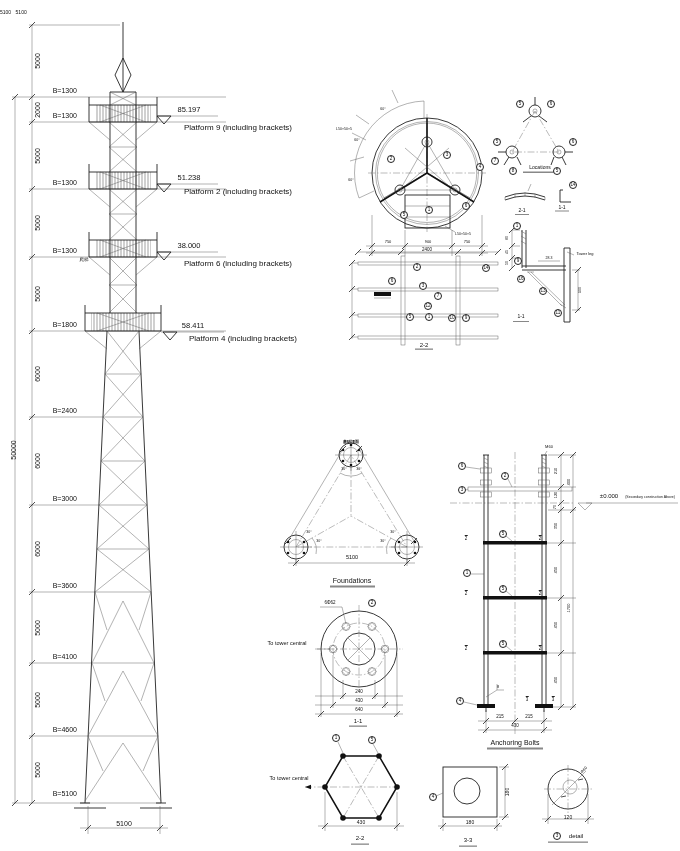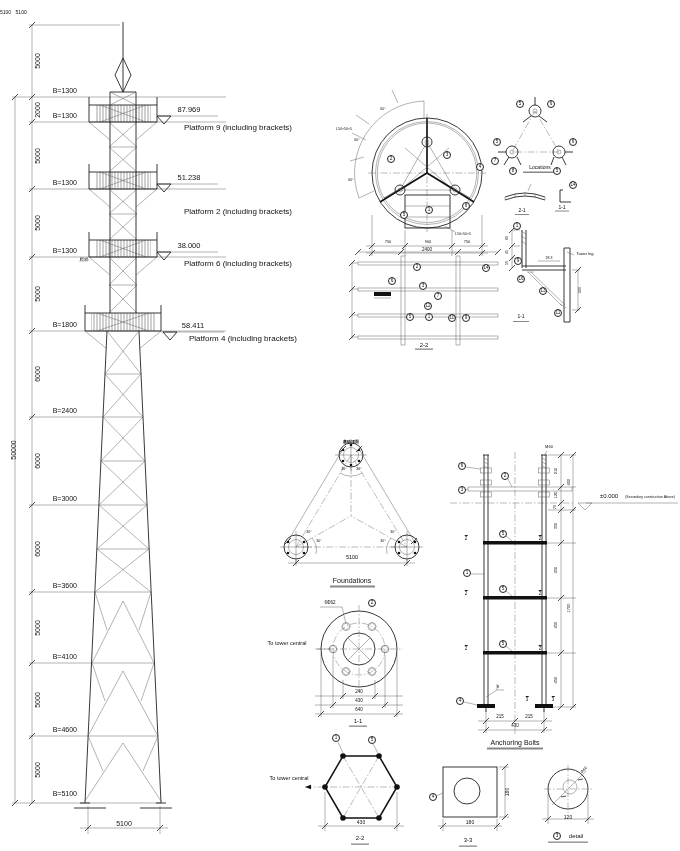--- a/index.html
+++ b/index.html
@@ -127,26 +127,26 @@
   <span class="ra s7" style="left:77px;top:182px">B=1300</span>
   <span class="ra s7" style="left:77px;top:250px">B=1300</span>
   <span class="ra s7" style="left:77px;top:324px">B=1800</span>
   <span class="ra s7" style="left:77px;top:410px">B=2400</span>
   <span class="ra s7" style="left:77px;top:498px">B=3000</span>
   <span class="ra s7" style="left:77px;top:585px">B=3600</span>
   <span class="ra s7" style="left:77px;top:656px">B=4100</span>
   <span class="ra s7" style="left:77px;top:729px">B=4600</span>
   <span class="ra s7" style="left:77px;top:793px">B=5100</span>
   <span class="lb s45" style="left:84px;top:260px">爬梯</span>
-  <span class="lb s75" style="left:189px;top:110px">87.969</span>
+  <span class="lb s75" style="left:189px;top:110px">85.197</span>
   <span class="lb s75" style="left:189px;top:178px">51.238</span>
   <span class="lb s75" style="left:189px;top:246px">38.000</span>
   <span class="lb s75" style="left:193px;top:326px">58.411</span>
   <span class="lb s8" style="left:238px;top:128px">Platform 9 (including brackets)</span>
-  <span class="lb s8" style="left:238px;top:212px">Platform 2 (including brackets)</span>
+  <span class="lb s8" style="left:238px;top:192px">Platform 2 (including brackets)</span>
   <span class="lb s8" style="left:238px;top:264px">Platform 6 (including brackets)</span>
   <span class="lb s8" style="left:243px;top:339px">Platform 4 (including brackets)</span>
   <span class="lb s7" style="left:124px;top:823px">5100</span>
 
   
   <svg style="left:330px;top:75px" width="190" height="190" viewBox="330 75 190 190">
     <path d="M427,173 L427,123 A50,50 0 0 1 470,198 Z" fill="url(#hA)" class="thin"></path>
     <path d="M427,173 L470,198 A50,50 0 0 1 384,198 Z" fill="url(#hB)" class="thin"></path>
     <path d="M427,173 L384,198 A50,50 0 0 1 427,123 Z" fill="url(#hC)" class="thin"></path>
     <circle cx="427" cy="173" r="55" class="med"></circle>

